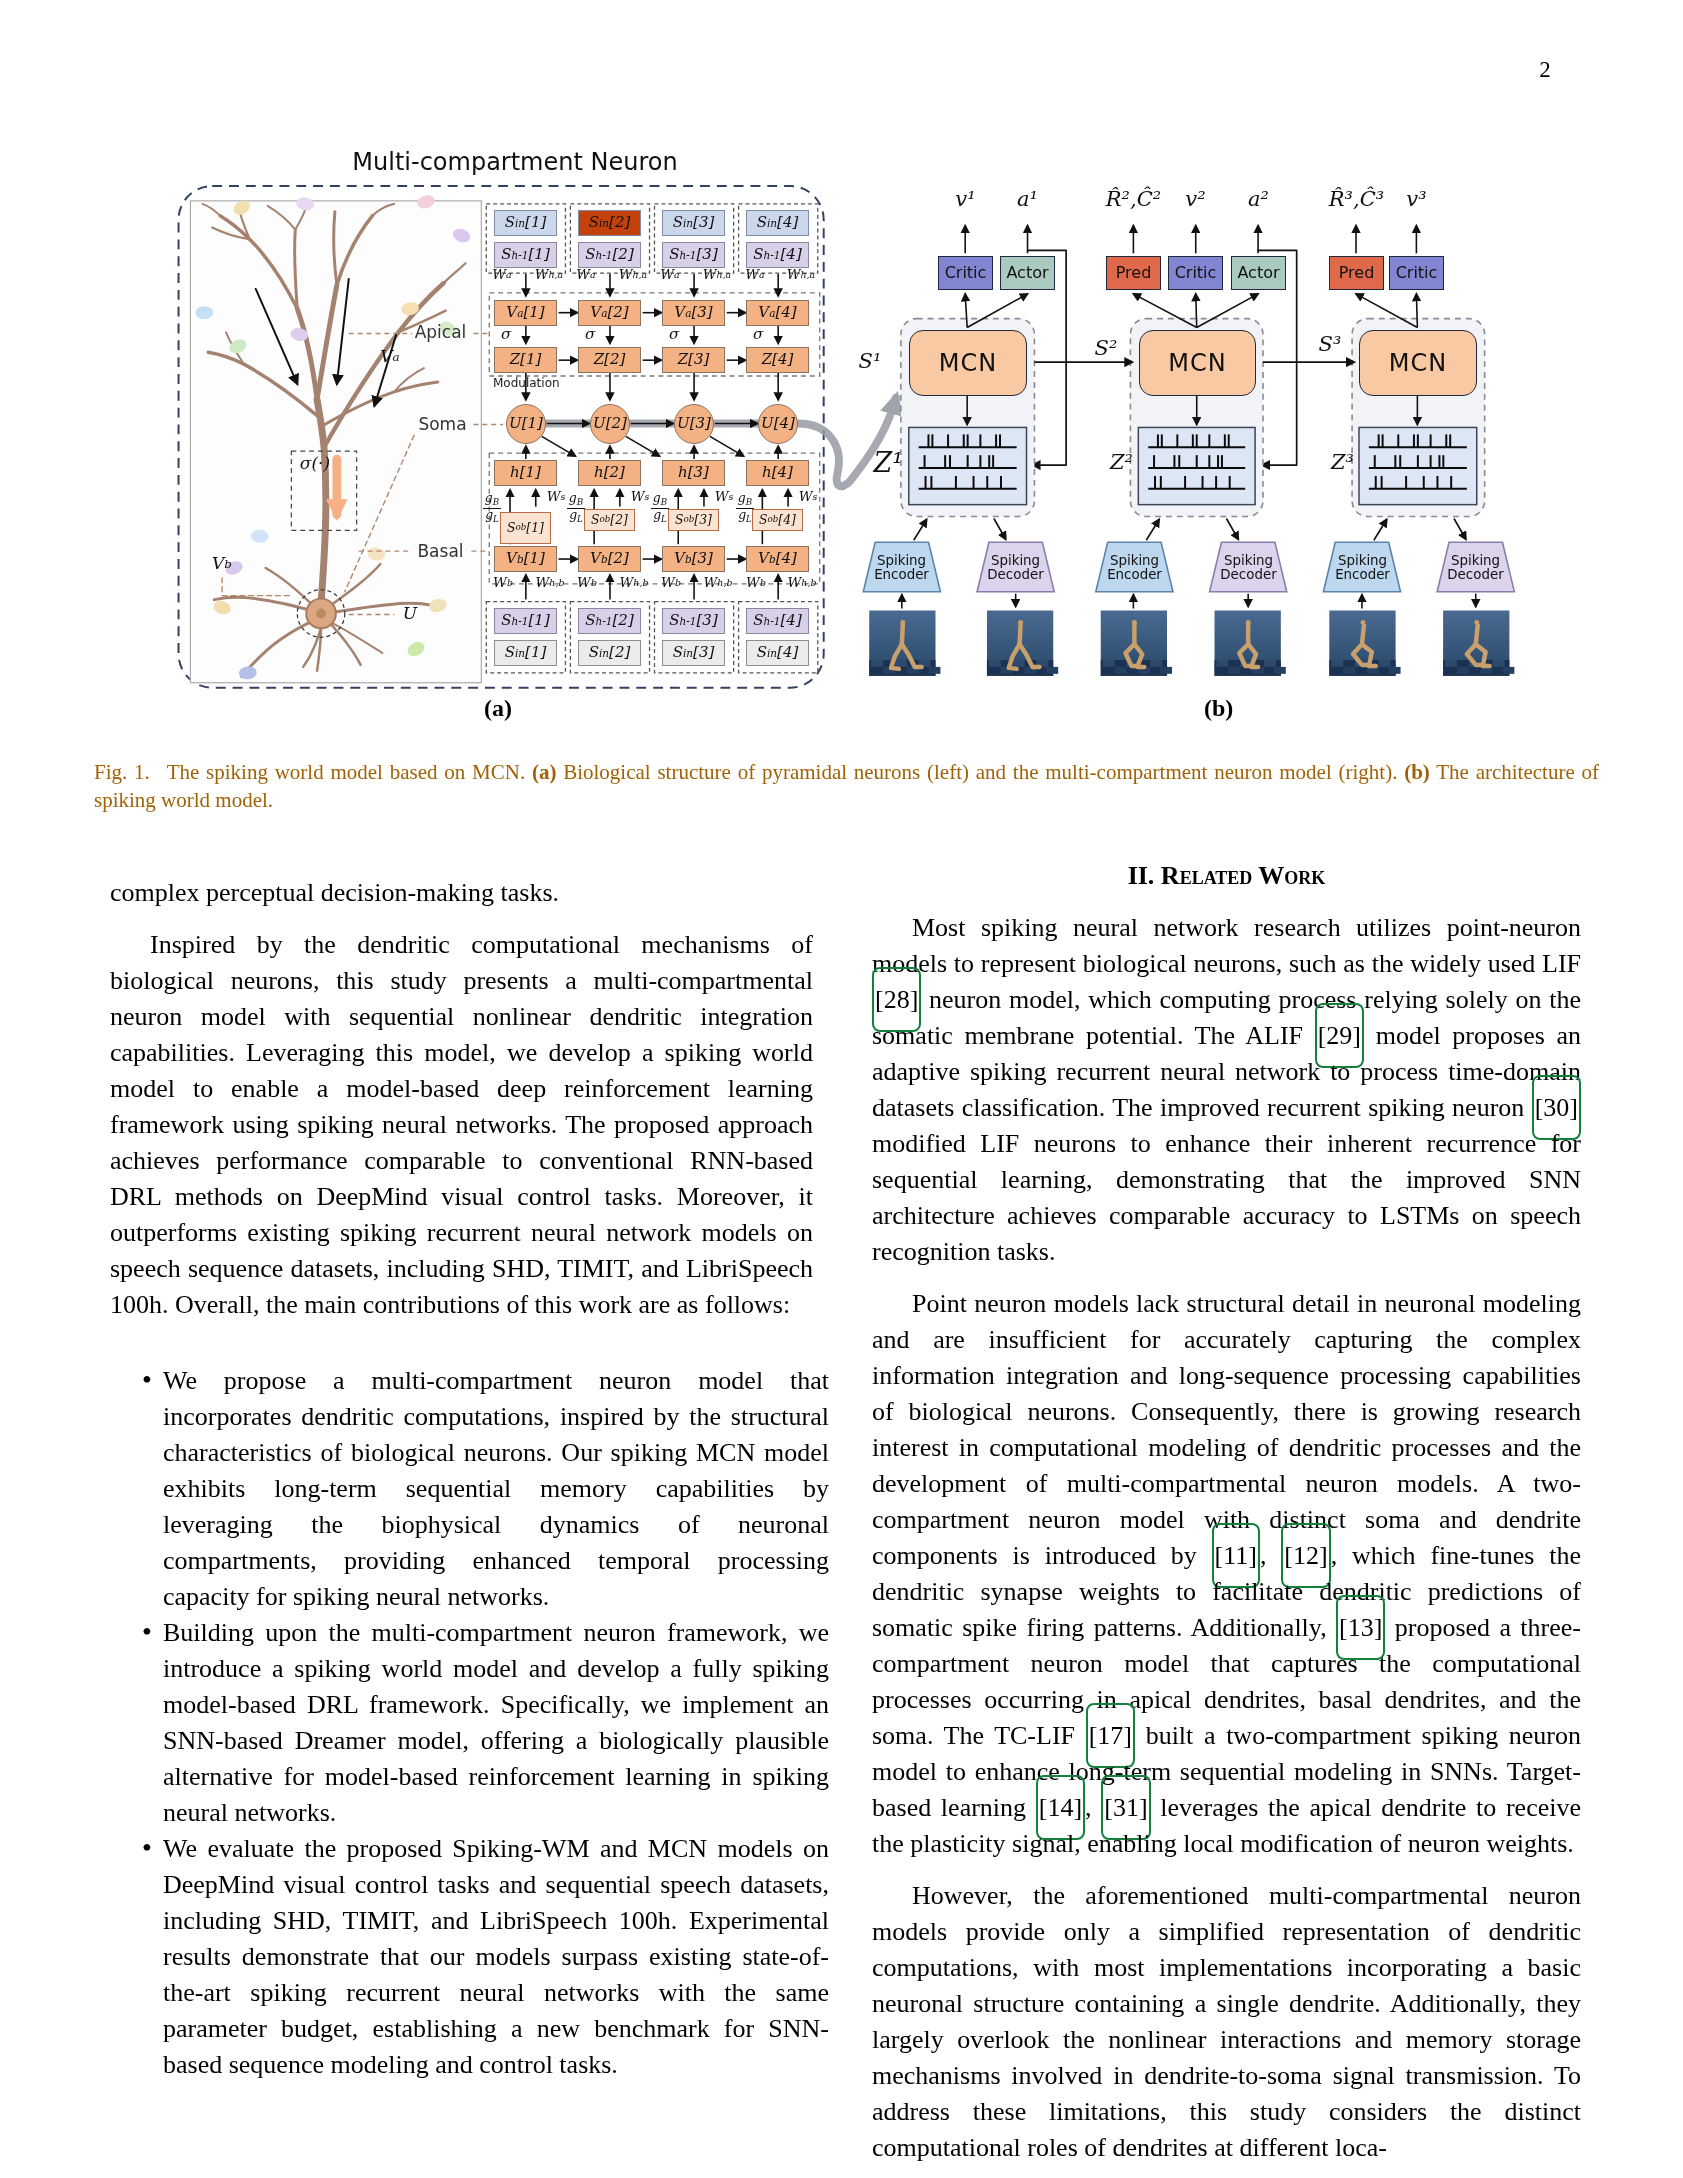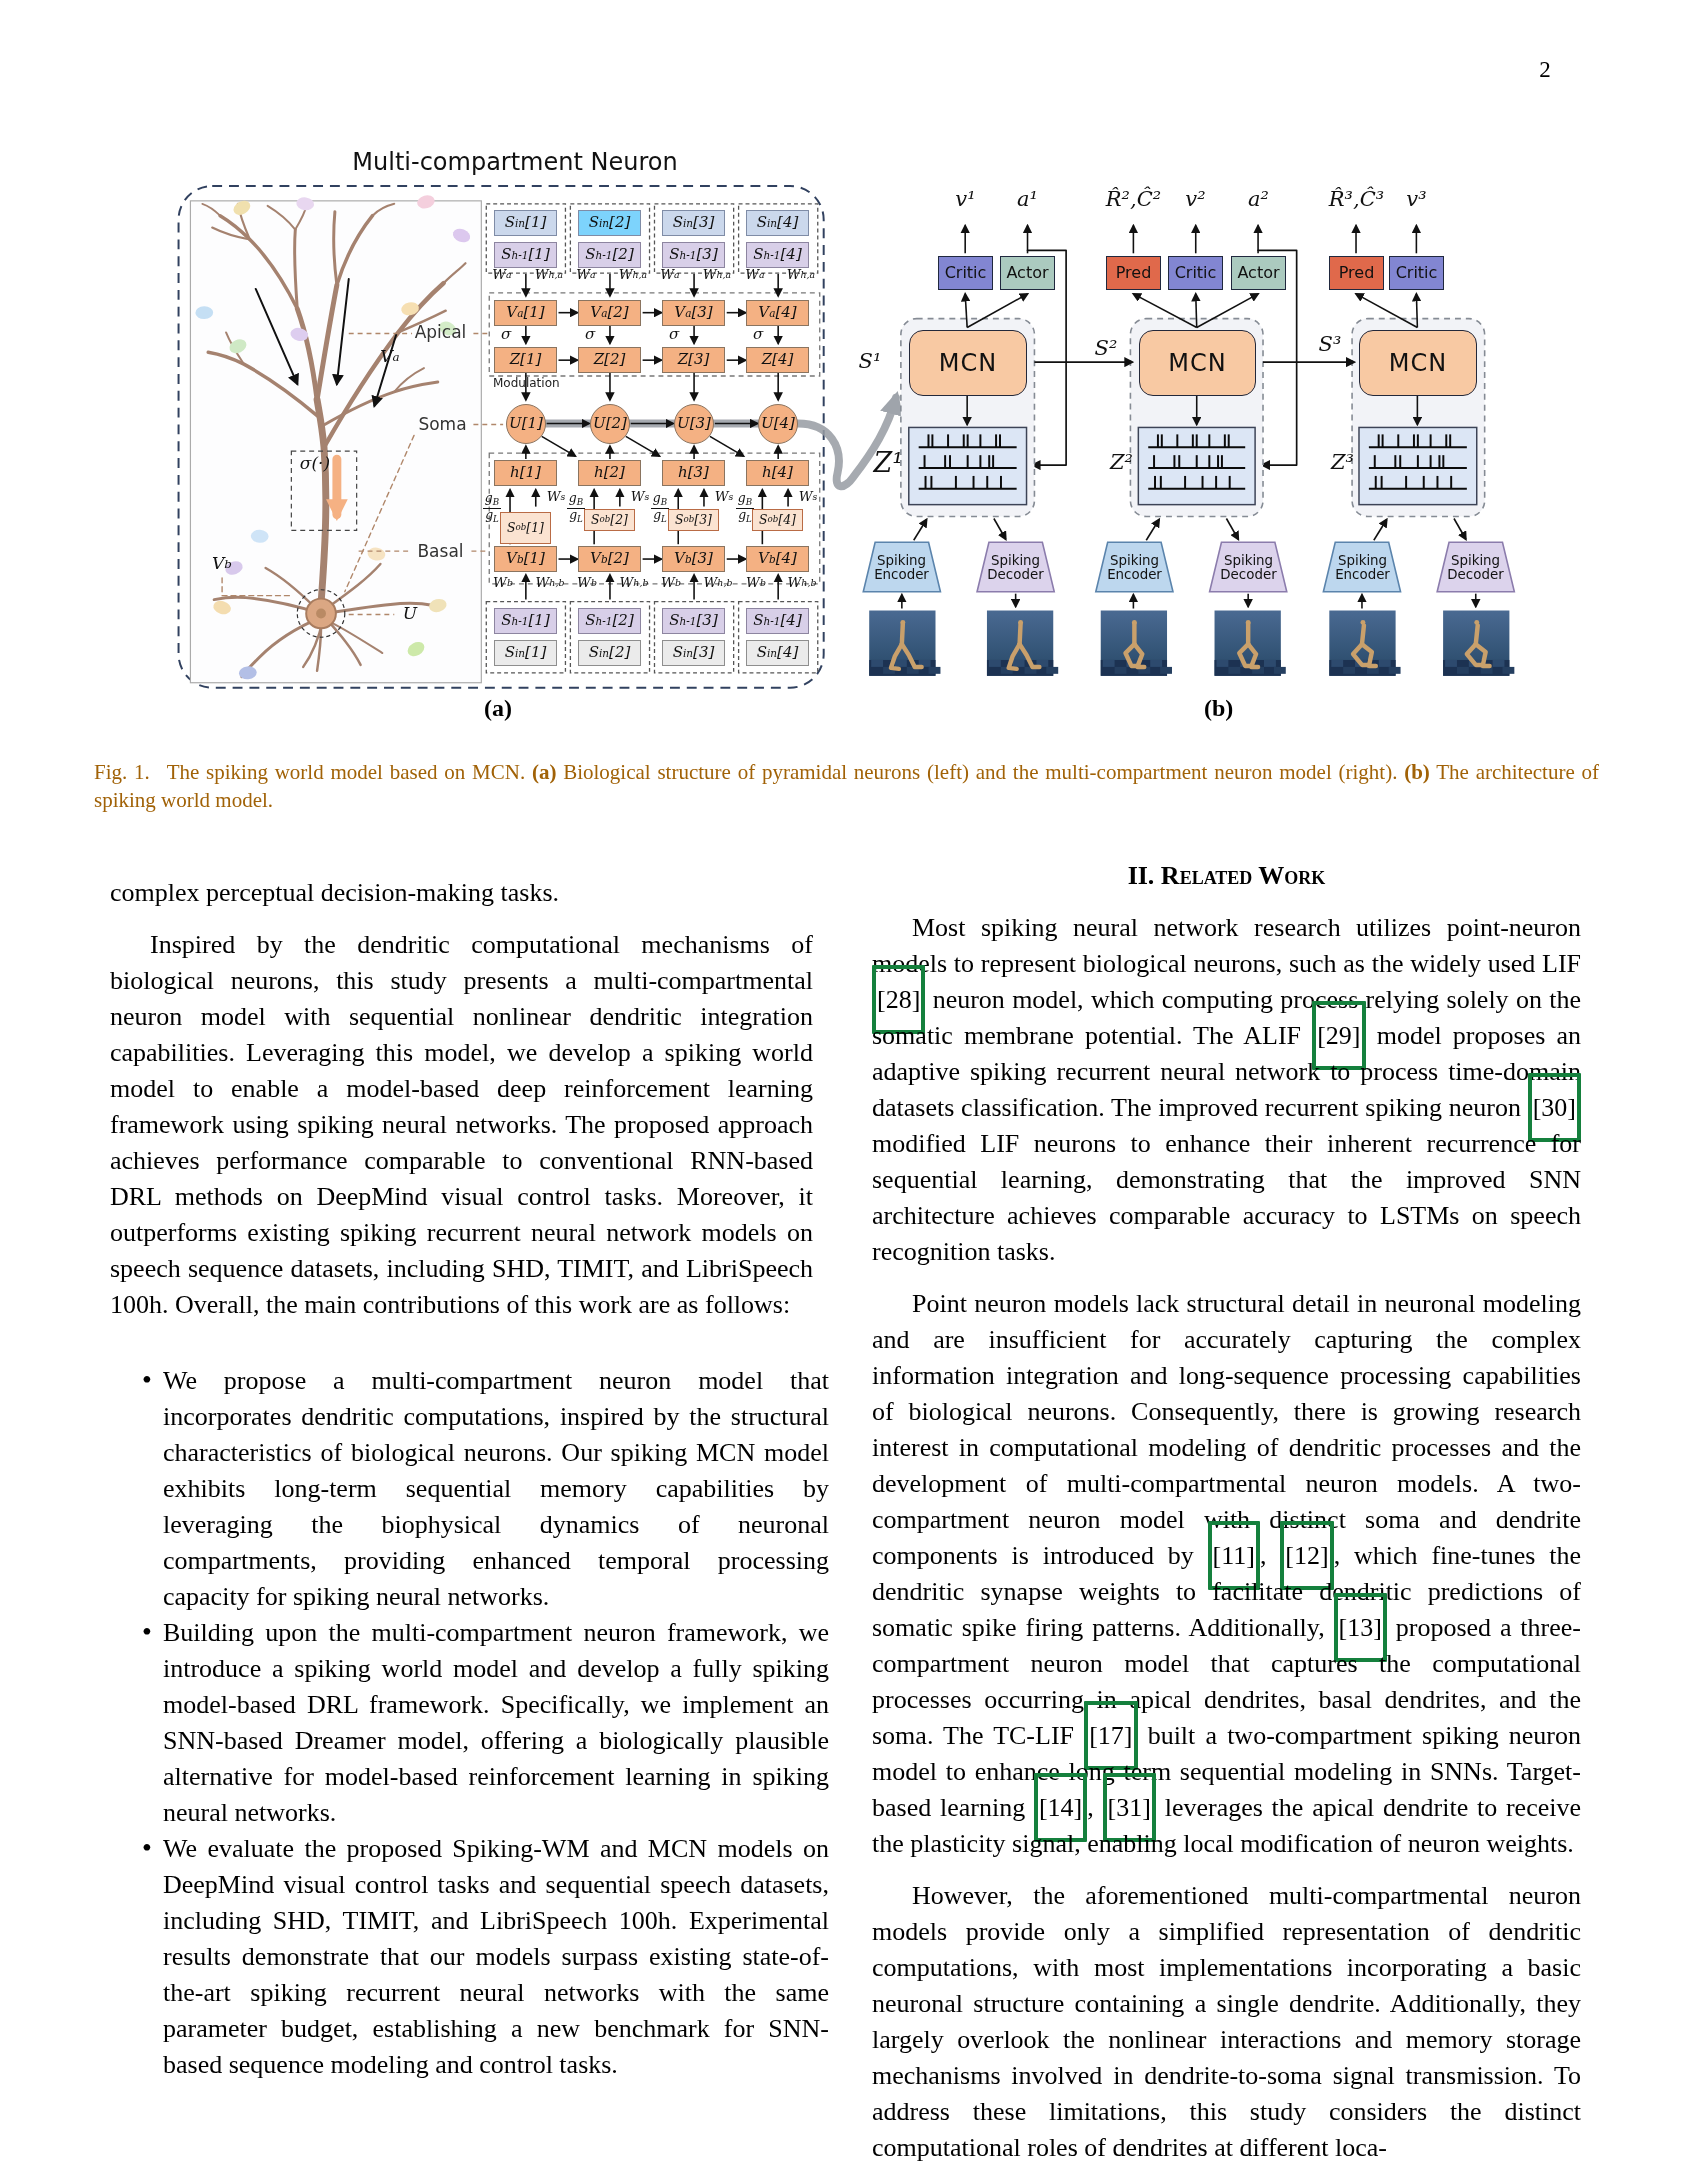--- a/index.html
+++ b/index.html
@@ -21,21 +21,21 @@
   .pageno{position:absolute;left:1523px;top:57px;width:44px;text-align:center;font-size:23px;}
   .col{position:absolute;font-size:26px;line-height:36px;text-align:justify;}
   .col p{margin:16px;}
   .col p.indent{text-indent:40px;}
   .colL{left:94px;top:859px;width:735px;}
   .colR{left:856px;top:859px;width:741px;}
   .secHead{text-align:center;font-variant:small-caps;font-size:26px;margin:0 0 17px 0;line-height:34px;}
   .bullets{list-style:none;margin:40px 0 0 0;padding:0;}
   .bullets li{position:relative;padding-left:69px;margin:0;}
   .bullets li::before{content:"\2022";position:absolute;left:48px;top:-1px;font-size:28px;}
-  .cite{border:4px solid #15803d;padding:16px 1px;border-radius:1px;}
+  .cite{border:2px solid #15803d;padding:16px 1px;border-radius:8px;}
 </style>
 </head>
 <body>
 
 <div class="page">
 
   <div class="pageno">2</div>
 
   <svg id="figsvg" width="1683" height="752" viewBox="0 0 1700 760">
       <defs>
@@ -399,21 +399,21 @@
       <div class="fl m" style="left: 498px; top: 326px; width: 16px; height: 18px; font-size: 15px;">σ</div>
       <div class="fl m" style="left: 542px; top: 489px; width: 28px; height: 16px; font-size: 13.4px;">W<sup>s</sup></div>
       <div class="fl m" style="left: 488px; top: 575px; width: 30px; height: 16px; font-size: 13.4px;">W<sup>b</sup></div>
       <div class="fl m" style="left: 528px; top: 575px; width: 44px; height: 16px; font-size: 13.4px;">W<sup>h,b</sup></div>
       <div class="fl m" style="left: 478px; top: 489px; width: 28px; height: 38px; font-size: 12.4px;">
         <span class="frac">
           <span class="ftop">g<sub>B</sub></span>
           <span class="fbot">g<sub>L</sub></span>
         </span>
       </div>
-      <div class="fl m" style="left: 578px; top: 210px; width: 63px; height: 26px; font-size: 15px; background: #7dd3fc; border: 1.5px solid rgb(127, 140, 166); box-sizing: border-box;">S<sup>in</sup>[2]</div>
+      <div class="fl m" style="left: 578px; top: 210px; width: 63px; height: 26px; font-size: 15px; background: #c2410c; border: 1.5px solid rgb(127, 140, 166); box-sizing: border-box;">S<sup>in</sup>[2]</div>
       <div class="fl m" style="left: 578px; top: 242px; width: 63px; height: 26px; font-size: 15px; background: rgb(216, 207, 232); border: 1.5px solid rgb(141, 133, 160); box-sizing: border-box;">S<sup>h-1</sup> [2]</div>
       <div class="fl m" style="left: 578px; top: 300px; width: 63px; height: 26px; font-size: 15px; background: rgb(244, 177, 131); border: 1.5px solid rgb(138, 116, 96); box-sizing: border-box;">V<sup>a</sup>[2]</div>
       <div class="fl m" style="left: 578px; top: 347px; width: 63px; height: 26px; font-size: 15px; background: rgb(244, 177, 131); border: 1.5px solid rgb(138, 116, 96); box-sizing: border-box;">Z[2]</div>
       <div class="fl m" style="left: 578px; top: 460px; width: 63px; height: 26px; font-size: 15px; background: rgb(244, 177, 131); border: 1.5px solid rgb(138, 116, 96); box-sizing: border-box;">h[2]</div>
       <div class="fl m" style="left: 584px; top: 509px; width: 51px; height: 22px; font-size: 12.4px; background: rgb(251, 227, 209); border: 1.5px solid rgb(185, 107, 69); box-sizing: border-box;">S<sup>ob</sup>[2]</div>
       <div class="fl m" style="left: 578px; top: 546px; width: 63px; height: 26px; font-size: 15px; background: rgb(244, 177, 131); border: 1.5px solid rgb(138, 116, 96); box-sizing: border-box;">V<sup>b</sup>[2]</div>
       <div class="fl m" style="left: 578px; top: 608px; width: 63px; height: 26px; font-size: 15px; background: rgb(216, 207, 232); border: 1.5px solid rgb(141, 133, 160); box-sizing: border-box;">S<sup>h-1</sup>[2]</div>
       <div class="fl m" style="left: 578px; top: 640px; width: 63px; height: 26px; font-size: 15px; background: rgb(235, 235, 235); border: 1.5px solid rgb(142, 142, 142); box-sizing: border-box;">S<sup>in</sup>[2]</div>
       <div class="fl m" style="left: 590px; top: 404px; width: 40px; height: 40px; font-size: 15px; background: rgb(244, 177, 131); border: 1.6px solid rgb(138, 116, 96); border-radius: 50%; box-sizing: border-box;">U[2]</div>
       <div class="fl m" style="left: 570px; top: 267px; width: 32px; height: 16px; font-size: 13.4px;">W<sup>a</sup></div>

